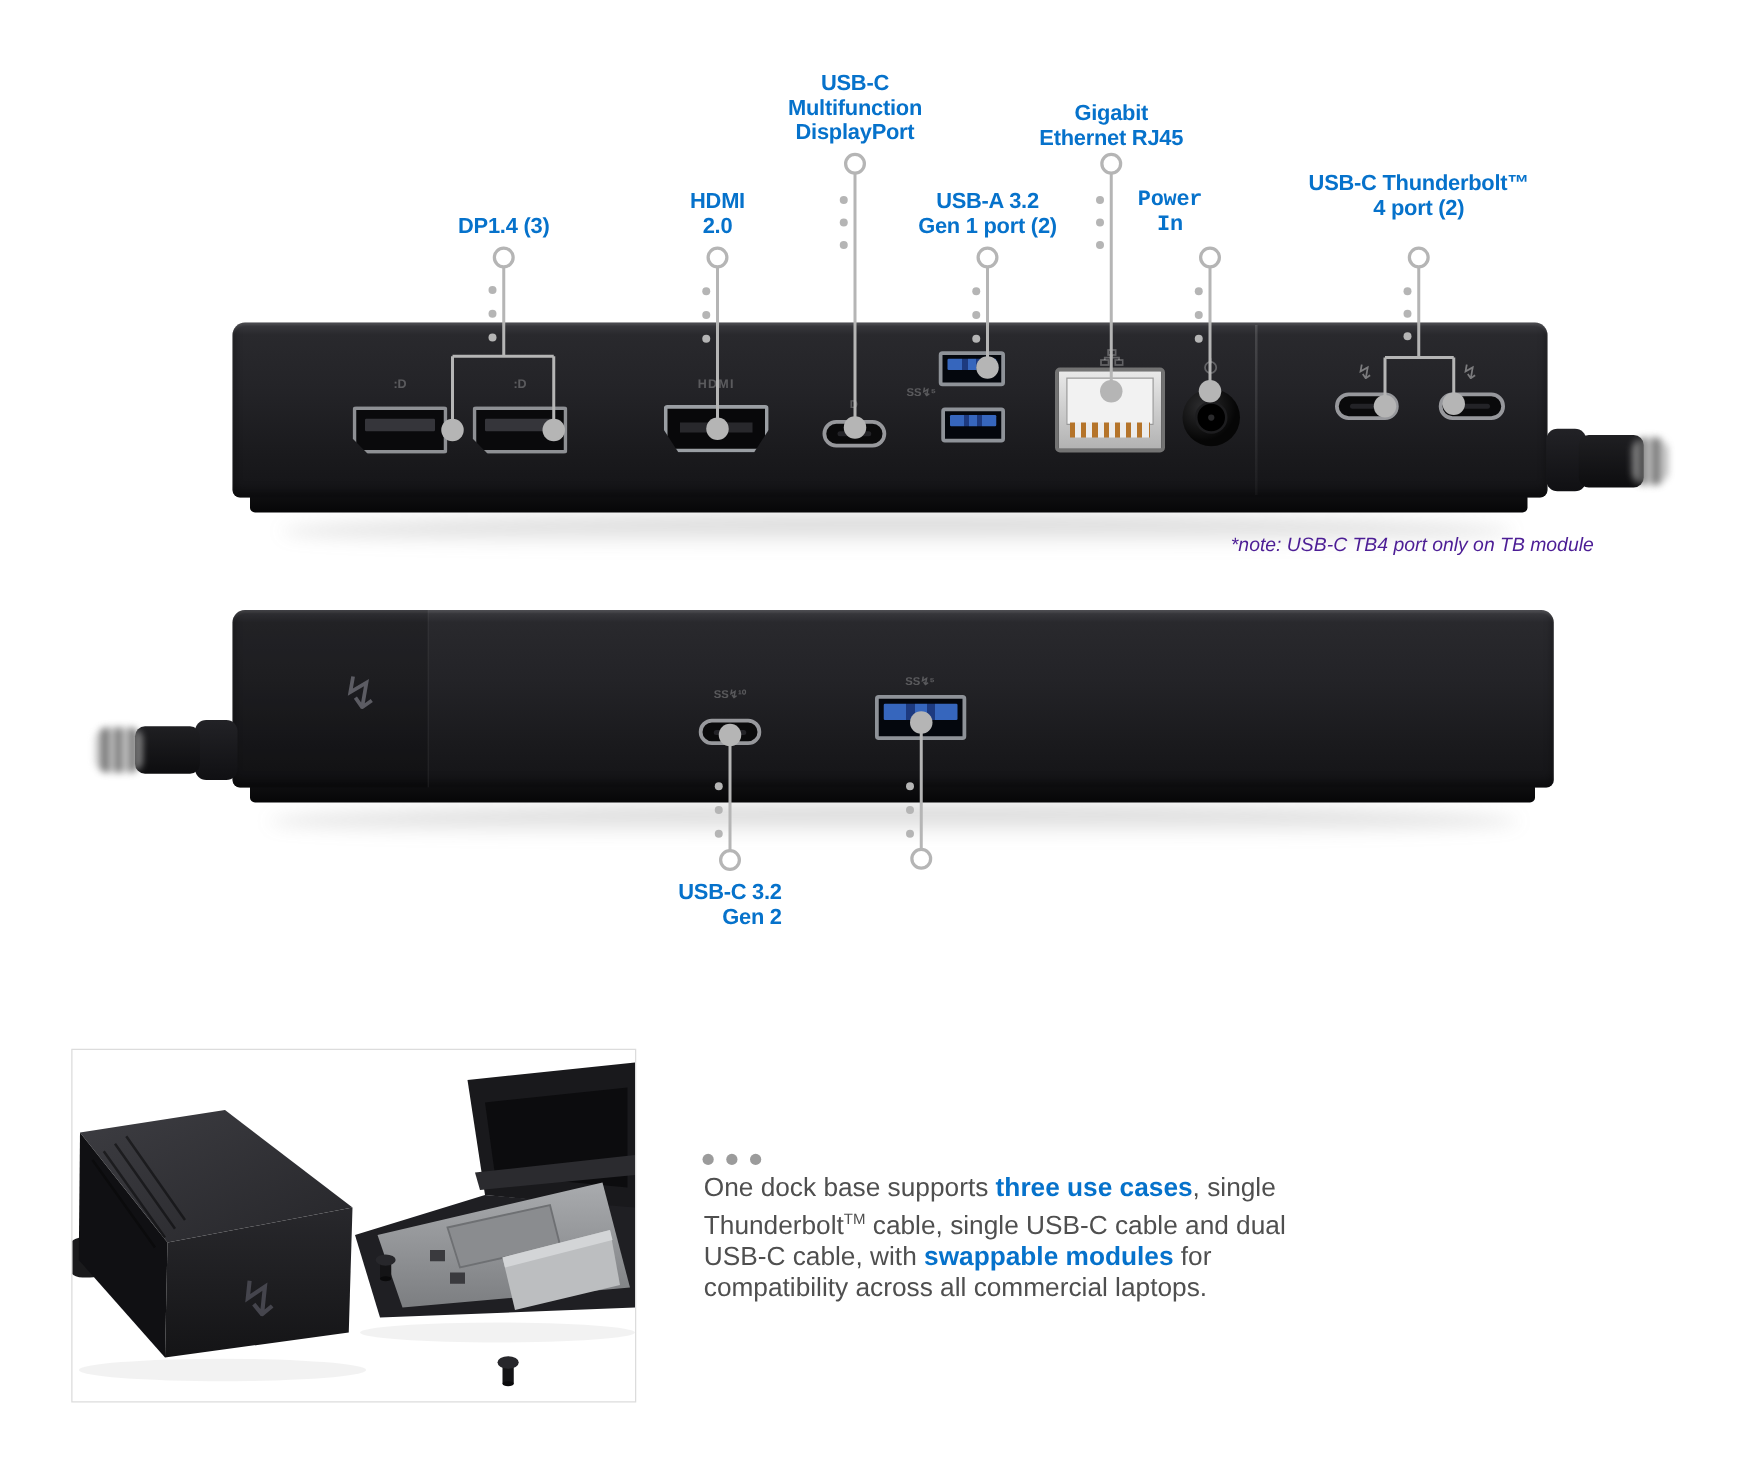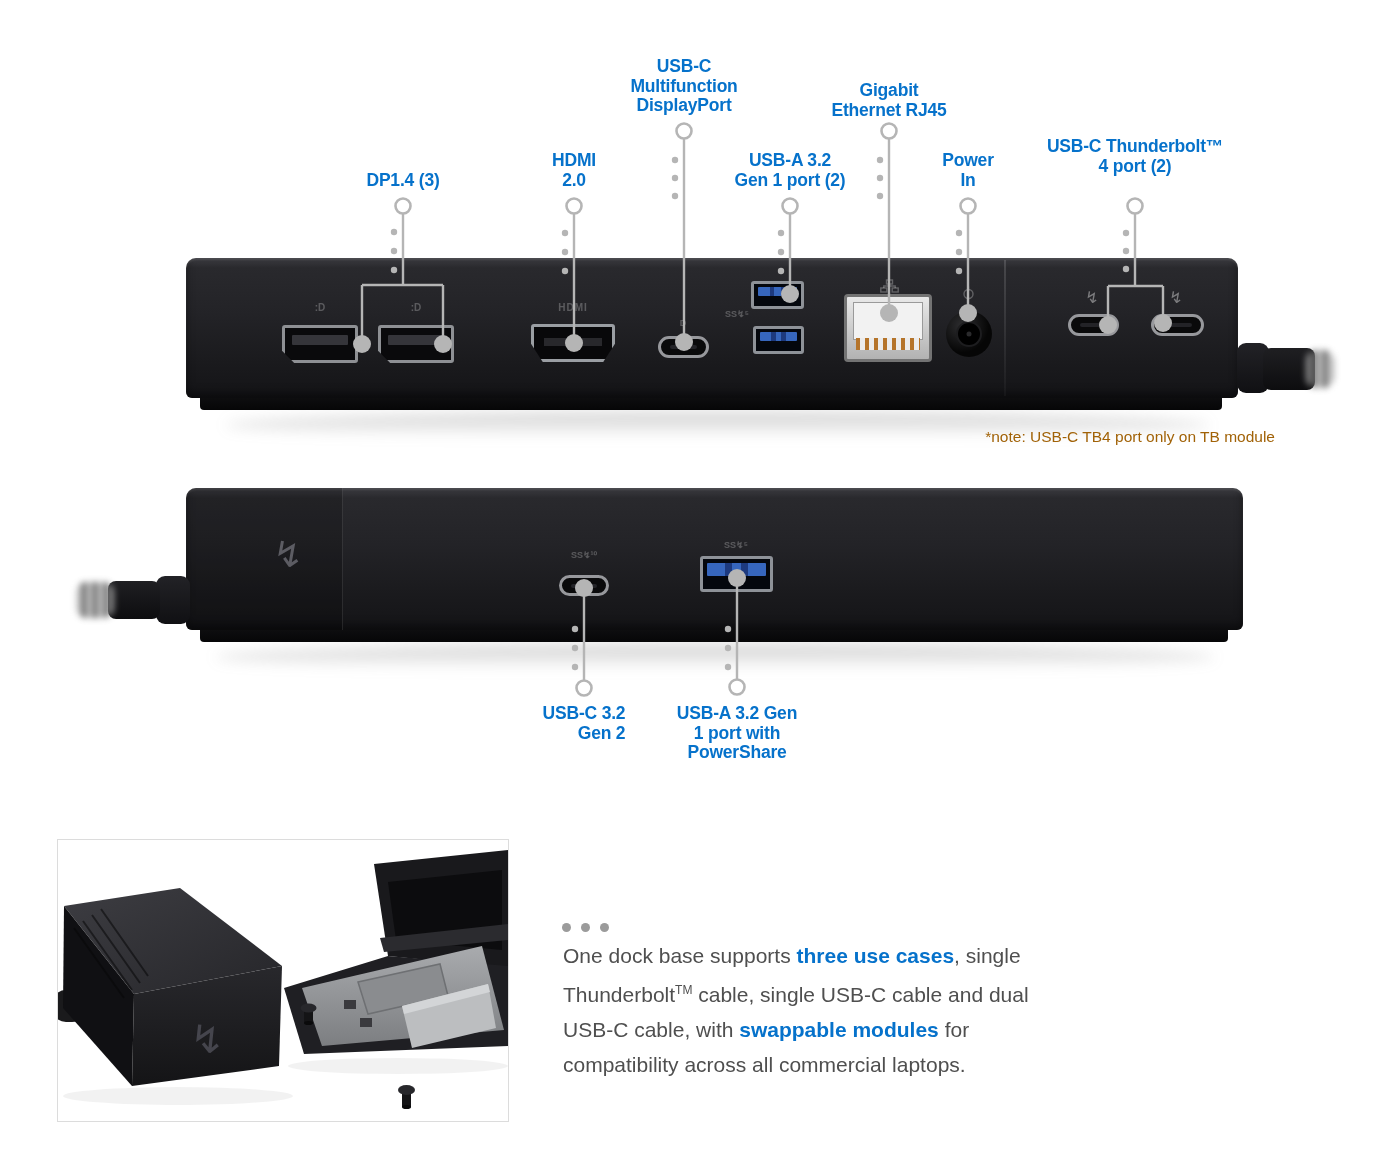--- a/index.html
+++ b/index.html
@@ -57,22 +57,22 @@
   .glyph{position:absolute;transform:translateX(-50%);color:rgba(255,255,255,0.25);
         font-weight:bold;font-size:10px;z-index:3;white-space:nowrap;}
   .glyph.big-bolt{font-size:36px;color:#5c5c63;font-weight:normal;}
   .glyph.tb-bolt{font-size:16px;color:rgba(255,255,255,0.40);font-weight:normal;}
   .glyph-svg{position:absolute;z-index:3;}
 
   
   .callout-layer{position:absolute;left:0;top:0;z-index:5;pointer-events:none;}
 
   
-  .note{position:absolute;font-size:15.5px;color:#a16207;z-index:6;white-space:nowrap;}
-  .desc{position:absolute;font-size:21px;line-height:35px;color:#4f4f4f;z-index:6;margin:0;}
+  .note{position:absolute;font-style:italic;font-size:15.5px;color:#4c1d95;z-index:6;white-space:nowrap;}
+  .desc{position:absolute;font-size:21px;line-height:25px;color:#4f4f4f;z-index:6;margin:0;}
   .desc .hl{color:#0672CB;font-weight:bold;}
   .desc sup{font-size:12px;}
   .tri-dots{position:absolute;z-index:6;display:flex;gap:10px;}
   .tri-dots span{width:9px;height:9px;border-radius:50%;background:#9b9b9b;display:block;}
 
   
   .inset{position:absolute;left:57px;top:839px;width:452px;height:283px;background:#fff;
         border:1px solid #dcdcdc;box-sizing:border-box;z-index:2;}
 </style>
 </head>
@@ -142,21 +142,21 @@
     </g>
   </svg>
   <span class="glyph tb-bolt" style="left:1092px;top:288px;">↯</span>
   <span class="glyph tb-bolt" style="left:1176px;top:288px;">↯</span>
 
   <div class="cl" style="left:403px;top:171px;">DP1.4 (3)</div>
   <div class="cl" style="left:574px;top:151px;">HDMI<br>2.0</div>
   <div class="cl" style="left:684px;top:57px;">USB-C<br>Multifunction<br>DisplayPort</div>
   <div class="cl" style="left:790px;top:151px;">USB-A 3.2<br>Gen 1 port (2)</div>
   <div class="cl" style="left:889px;top:81px;">Gigabit<br>Ethernet RJ45</div>
-  <div class="cl" style="left:968px;top:151px;">Power<br>In</div>
+  <div class="cl" style="left:936px;top:151px;font-family:Liberation Mono, monospace;">Power<br>In</div>
   <div class="cl" style="left:1135px;top:137px;">USB-C Thunderbolt™<br>4 port (2)</div>
 
   <div class="note" style="right:119px;top:428px;">*note: USB-C TB4 port only on TB module</div>
 
   <div class="refl" style="left:215px;top:644px;width:1000px;height:26px;"></div>
   <div class="dock-base" style="left:200px;top:626px;width:1028px;height:16px;"></div>
   <div class="dock" style="left:186px;top:488px;width:1057px;height:142px;"></div>
   <div class="module-shade" style="left:186px;top:488px;width:156px;height:142px;"></div>
 
   <div class="cable relief" style="left:156px;top:576px;width:34px;height:48px;"></div>
@@ -167,21 +167,20 @@
   <div class="port p-c" style="left:559px;top:575px;width:50px;height:21px;">
       <div class="tng"></div>
     </div>
   <span class="glyph" style="left:584px;top:550px;font-size:9px;">SS↯¹⁰</span>
   <div class="port p-a big" style="left:700px;top:556px;width:73px;height:36px;">
       <div class="tng"></div>
     </div>
   <span class="glyph" style="left:736px;top:540px;font-size:9px;">SS↯⁵</span>
 
   <div class="cl" style="left:584px;top:704px;text-align:right;">USB-C 3.2<br>Gen 2</div>
-  <div class="cl" style="left:737px;top:704px;">USB-A 3.2 Gen<br>1 port with<br>PowerShare</div>
 
   <svg class="callout-layer" width="1394" height="1166" viewBox="0 0 1394 1166">
     <g stroke="#b5b5b5" stroke-width="2.4" fill="none">
       <g>
           <path d="M403 214 V285 M362 285 H443 M362 285 V340 M443 285 V340"></path>
         </g>
       <g>
           <path d="M574 214 V340"></path>
         </g>
       <g>

